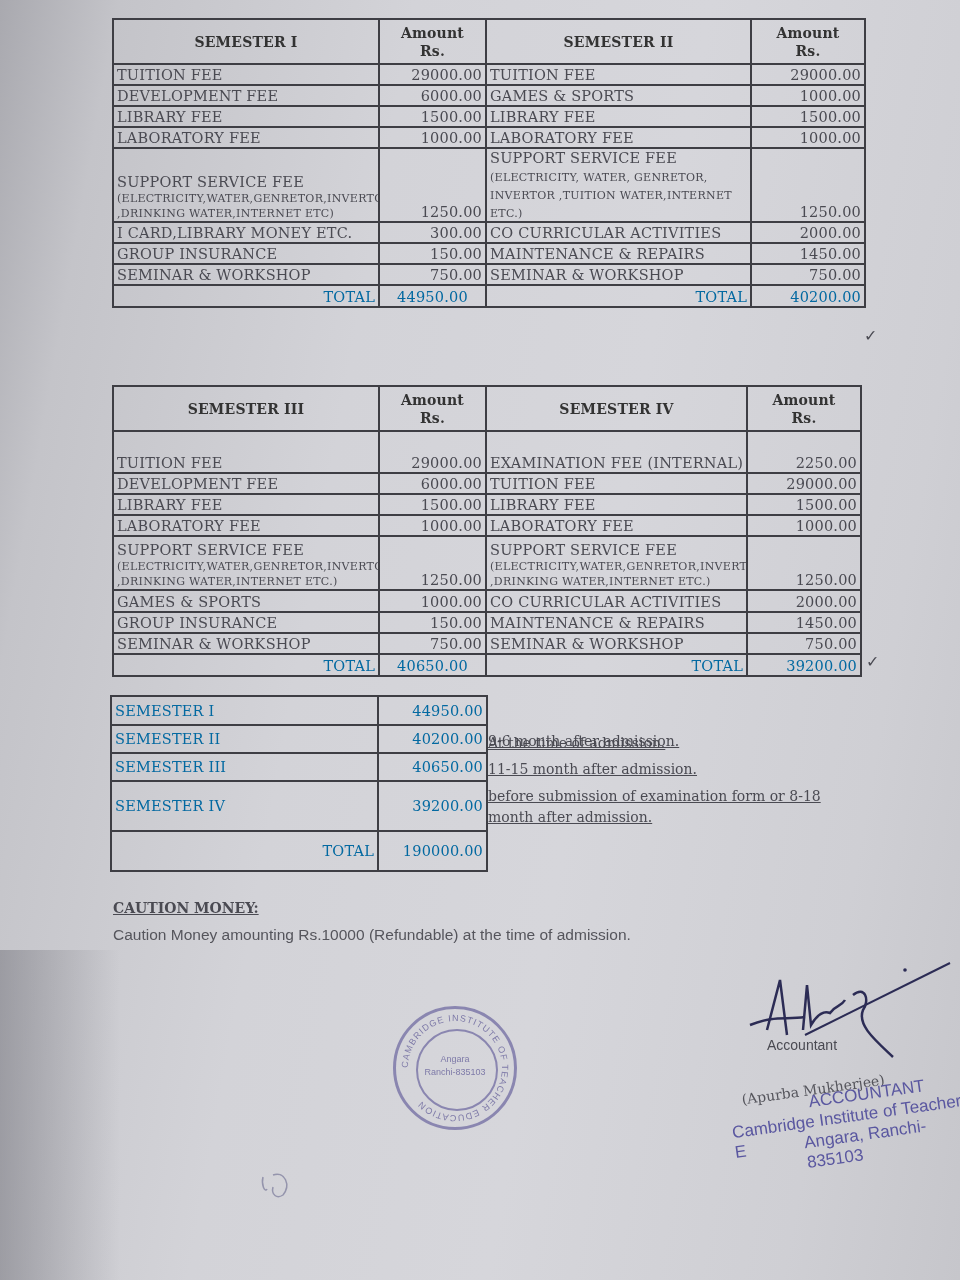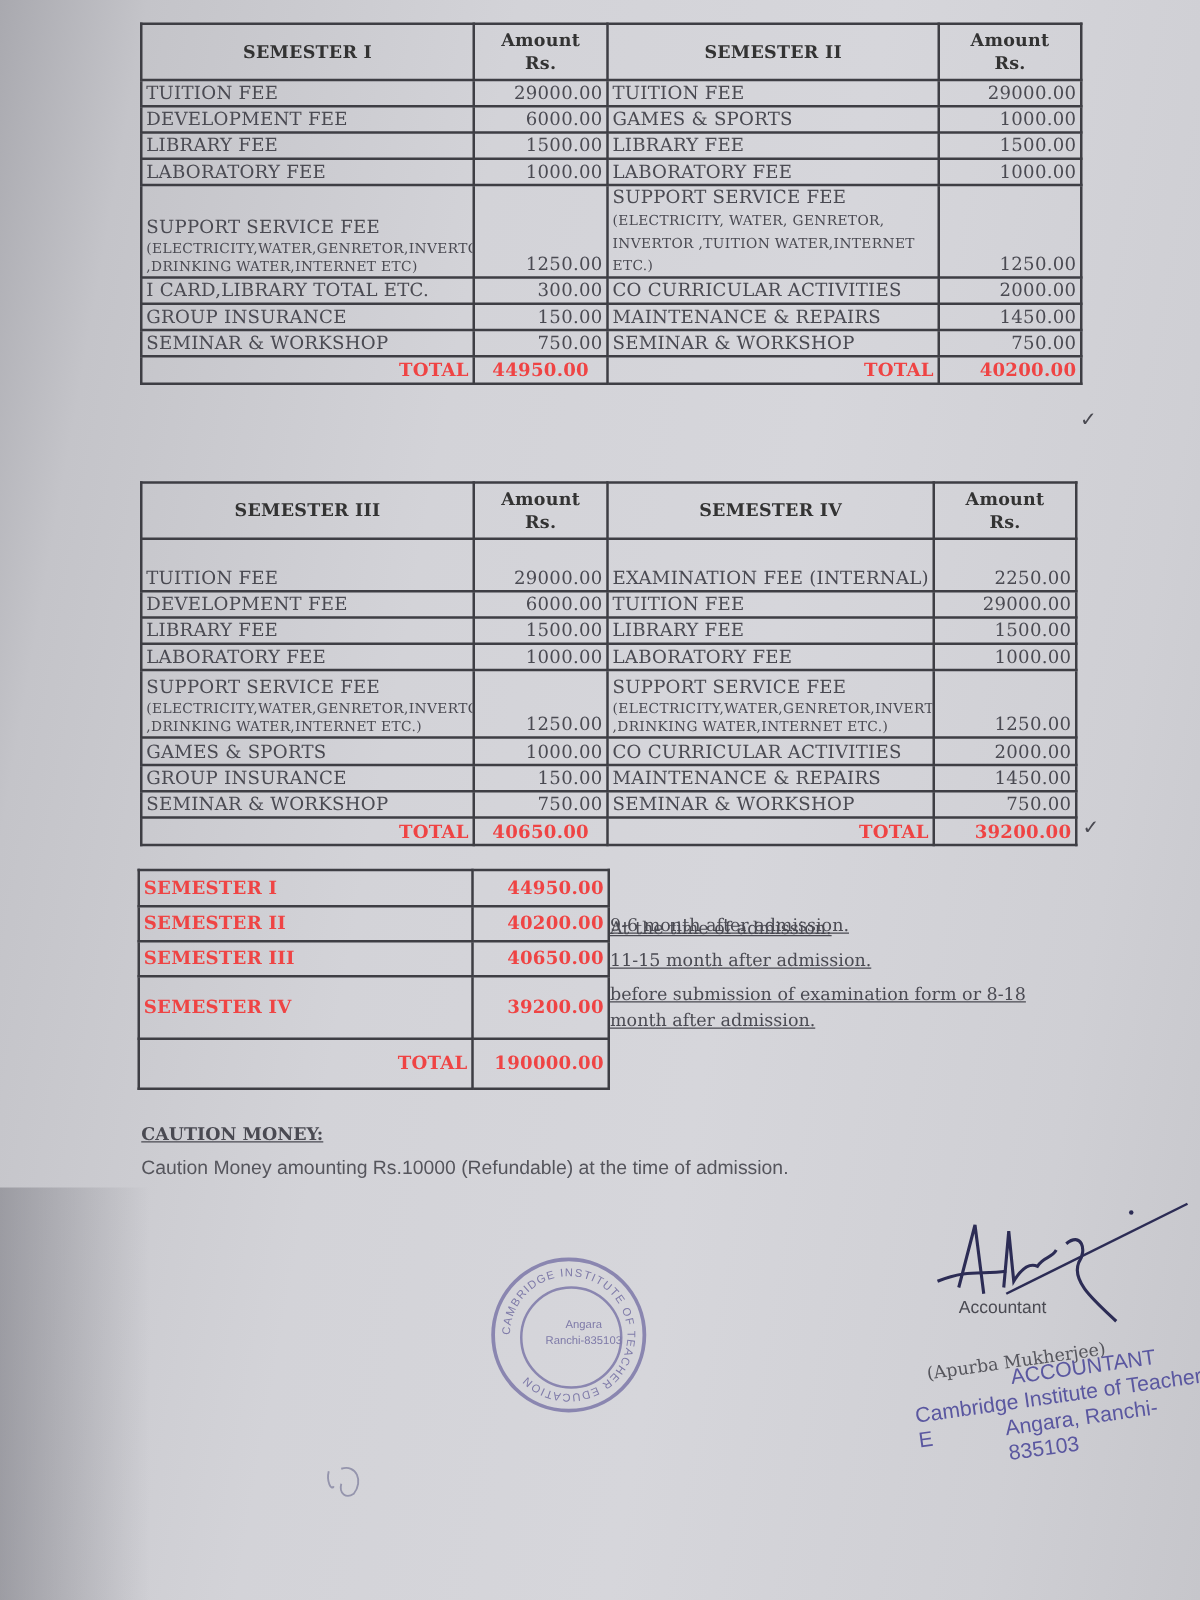--- a/index.html
+++ b/index.html
@@ -6,30 +6,30 @@
   body{width:960px;height:1280px;position:relative;overflow:hidden;
        background:linear-gradient(100deg,#a9a9af 0%,#c4c4c9 10%,#d3d3d8 35%,#d6d6db 60%,#cfcfd4 85%,#c6c6cb 100%);
        font-family:"DejaVu Serif","Liberation Serif",serif;color:#3a3a40;}
   .shade{position:absolute;left:0;top:950px;width:120px;height:330px;
          background:linear-gradient(90deg,rgba(120,120,128,.55),rgba(160,160,166,0));}
   table.fee{position:absolute;border-collapse:collapse;table-layout:fixed;}
   table.fee td{border:2px solid #3e3e44;padding:0 3px;font-size:14.5px;line-height:18px;
                white-space:nowrap;overflow:hidden;vertical-align:bottom;color:#4a4a52;letter-spacing:.2px;}
   table.fee td.hd{text-align:center;vertical-align:middle;font-weight:bold;font-size:14px;color:#333;}
   table.fee td.amt{text-align:right;}
-  table.fee td.tot{text-align:right;font-weight:bold;color:#ef4444;}
+  table.fee td.tot{text-align:right;font-weight:normal;color:#0369a1;}
   .sub{display:block;font-size:11px;line-height:15px;letter-spacing:.3px;white-space:normal;}
   .sched{position:absolute;left:488px;font-size:14px;text-decoration:underline;color:#4a4a52;line-height:21px;}
   .caution-title{position:absolute;left:113px;top:900px;font-size:14px;font-weight:bold;text-decoration:underline;color:#4a4a52;}
   .caution-text{position:absolute;left:113px;top:926px;font-size:15.5px;color:#55555c;font-family:"Liberation Sans",sans-serif;}
   .seal{position:absolute;left:393px;top:1006px;width:124px;height:124px;border-radius:50%;
         border:3px solid #8a86b0;box-sizing:border-box;color:#7e7aa8;}
   .seal .inner{position:absolute;left:20px;top:20px;width:78px;height:78px;border-radius:50%;border:2px solid #8a86b0;}
   .seal .ring{position:absolute;left:0;top:0;width:118px;height:118px;}
-  .seal .ctr{position:absolute;left:12px;width:118px;text-align:center;font-size:9px;font-family:"Liberation Sans",sans-serif;}
+  .seal .ctr{position:absolute;left:0;width:118px;text-align:center;font-size:9px;font-family:"Liberation Sans",sans-serif;}
   .sigline{position:absolute;}
   .acc-label{position:absolute;left:767px;top:1037px;font-size:14px;color:#4a4a52;font-family:"Liberation Sans",sans-serif;}
   .stamp{position:absolute;left:722px;top:1060px;width:240px;height:120px;transform:rotate(-8deg);transform-origin:0 0;
          color:#5a57a0;font-family:"Liberation Sans",sans-serif;}
   .stamp .n{position:absolute;left:14px;top:34px;font-size:14px;color:#55555c;font-family:"DejaVu Serif",serif;}
   .stamp .r1{position:absolute;left:80px;top:44px;font-size:17px;}
   .stamp .r2{position:absolute;left:0;top:64px;font-size:17px;}
   .stamp .r3{position:absolute;left:70px;top:84px;font-size:17px;}
   .tick{position:absolute;font-size:16px;color:#4a4a52;}
 </style>
@@ -76,21 +76,21 @@
     <td>LABORATORY FEE</td>
     <td class="amt">1000.00</td>
   </tr>
   <tr style="height:70px">
     <td><span>SUPPORT SERVICE FEE</span><span class="sub">(ELECTRICITY,WATER,GENRETOR,INVERTOR ,DRINKING WATER,INTERNET ETC)</span></td>
     <td class="amt">1250.00</td>
     <td style="white-space:normal"><span>SUPPORT SERVICE FEE</span> <span class="sub" style="display:inline">(ELECTRICITY, WATER, GENRETOR, INVERTOR ,TUITION WATER,INTERNET ETC.)</span></td>
     <td class="amt">1250.00</td>
   </tr>
   <tr style="height:21px">
-    <td>I CARD,LIBRARY TOTAL ETC.</td>
+    <td>I CARD,LIBRARY MONEY ETC.</td>
     <td class="amt">300.00</td>
     <td>CO CURRICULAR ACTIVITIES</td>
     <td class="amt">2000.00</td>
   </tr>
   <tr style="height:21px">
     <td>GROUP INSURANCE</td>
     <td class="amt">150.00</td>
     <td>MAINTENANCE &amp; REPAIRS</td>
     <td class="amt">1450.00</td>
   </tr>

